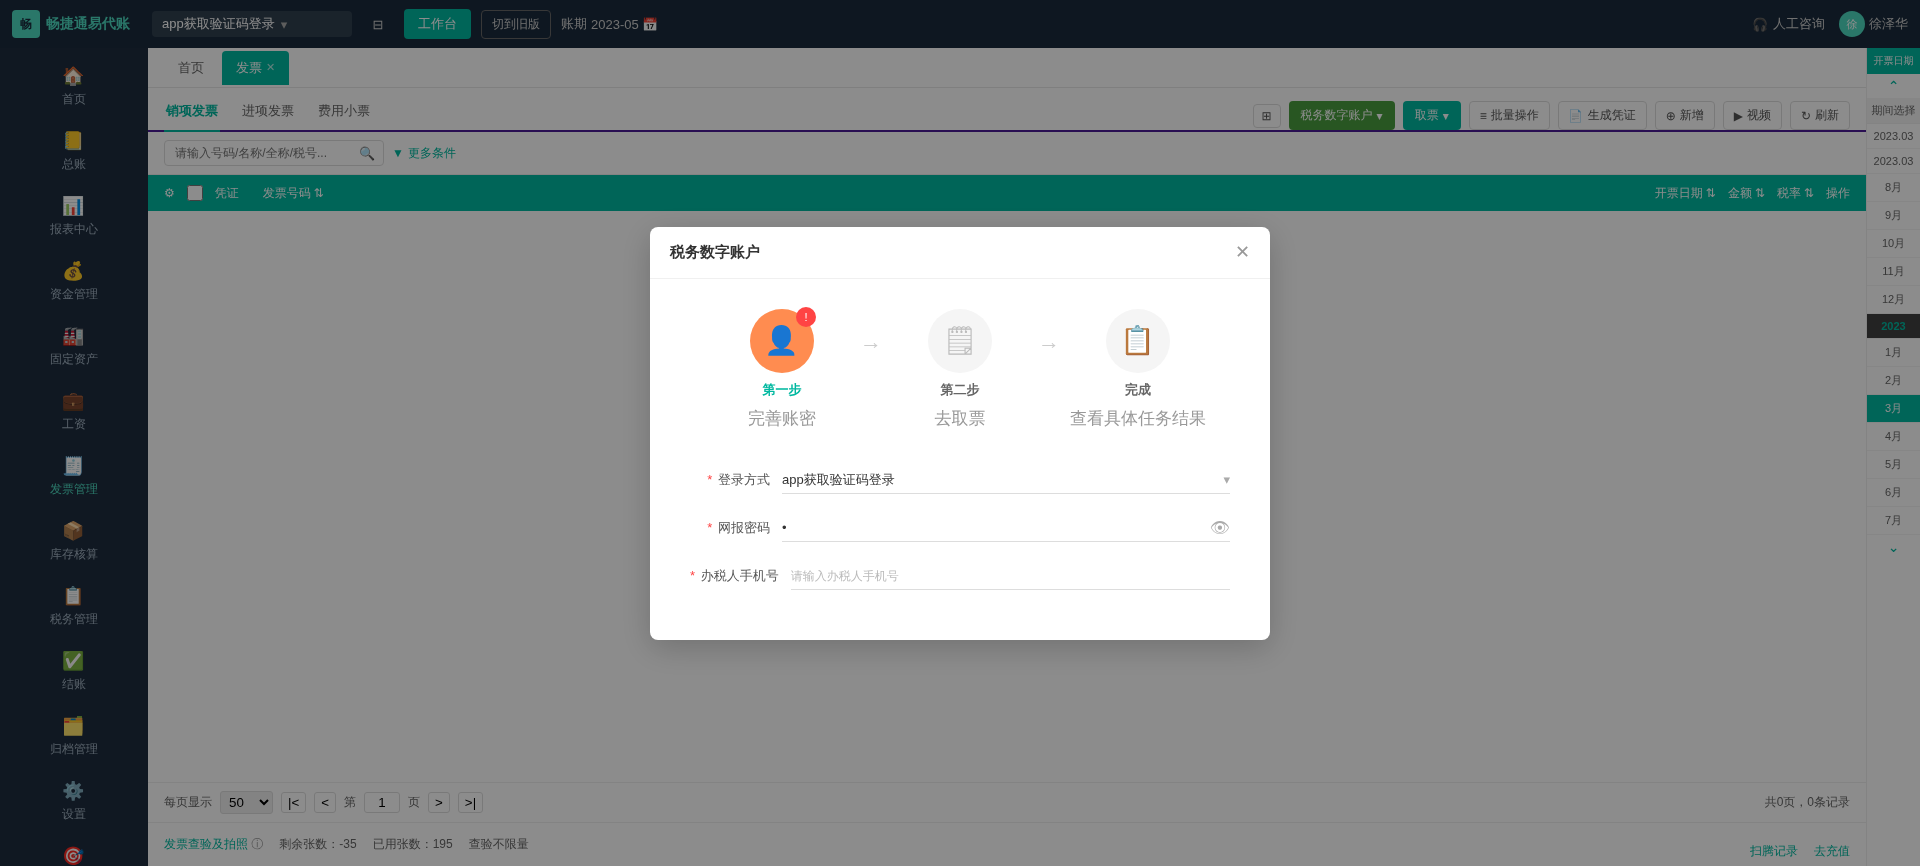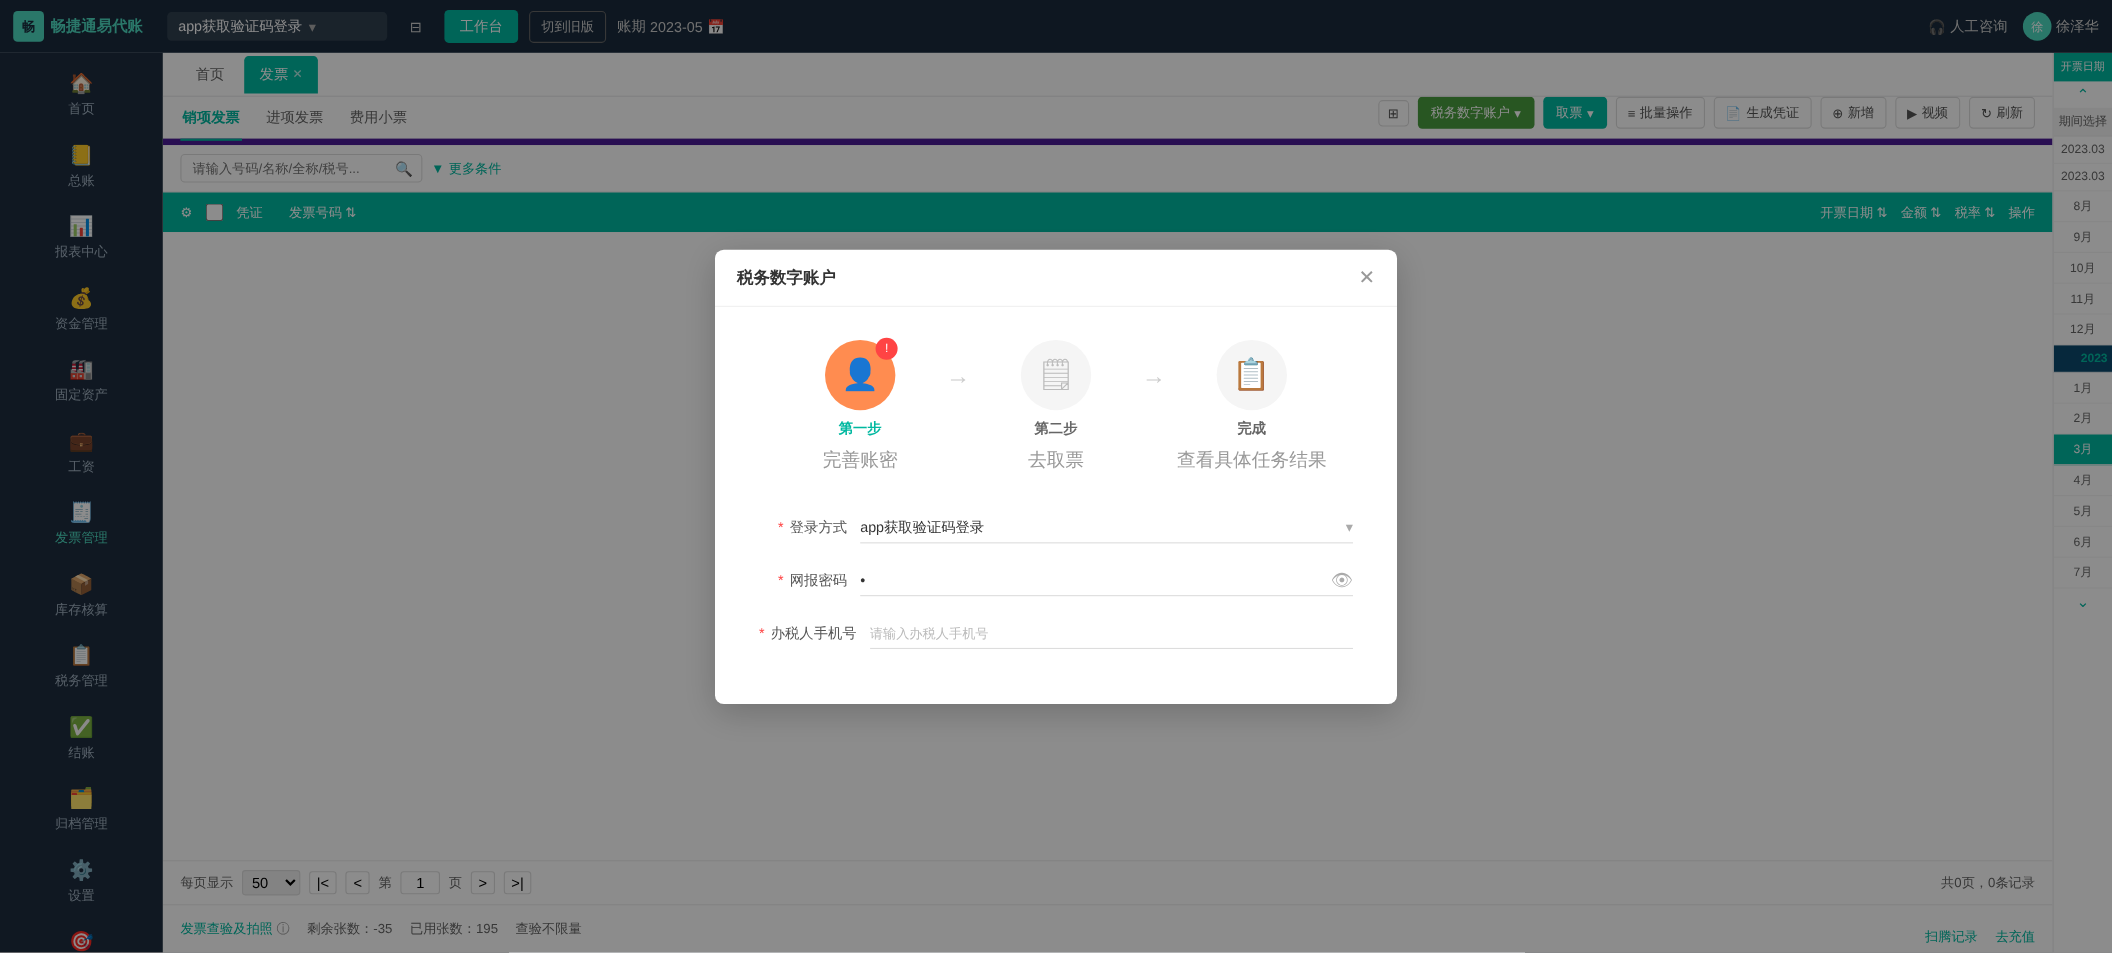--- a/index.html
+++ b/index.html
@@ -190,24 +190,24 @@
       flex-direction: column;
       background: #f5f6fa;
       overflow: hidden;
     }
 
     
     .sub-tabs {
       background: #fff;
       padding: 0 16px;
       display: flex;
-      align-items: flex-start;
+      align-items: flex-end;
       gap: 20px;
       height: 44px;
-      border-bottom: 6px solid #4c1d95;
+      border-bottom: 2px solid #4c1d95;
     }
     .sub-tab {
       padding: 10px 2px;
       color: #666;
       cursor: pointer;
       font-size: 13px;
       border-bottom: 2px solid transparent;
       margin-bottom: -2px;
     }
     .sub-tab.active {
@@ -359,21 +359,21 @@
     }
     .date-item {
       padding: 6px 4px;
       text-align: center;
       font-size: 11px;
       color: #666;
       cursor: pointer;
       border-bottom: 1px solid #f5f5f5;
     }
     .date-item.active { background: #00b8a0; color: #fff; }
-    .date-item.year { background: #0c4a6e; color: #00b8a0; font-weight: bold; text-align: right; }
+    .date-item.year { background: #404040; color: #00b8a0; font-weight: bold; }
     .right-panel-arrow {
       padding: 4px;
       text-align: center;
       color: #00b8a0;
       cursor: pointer;
       font-size: 14px;
     }
     .period-selector-header {
       background: #f5f5f5;
       padding: 5px 4px;

